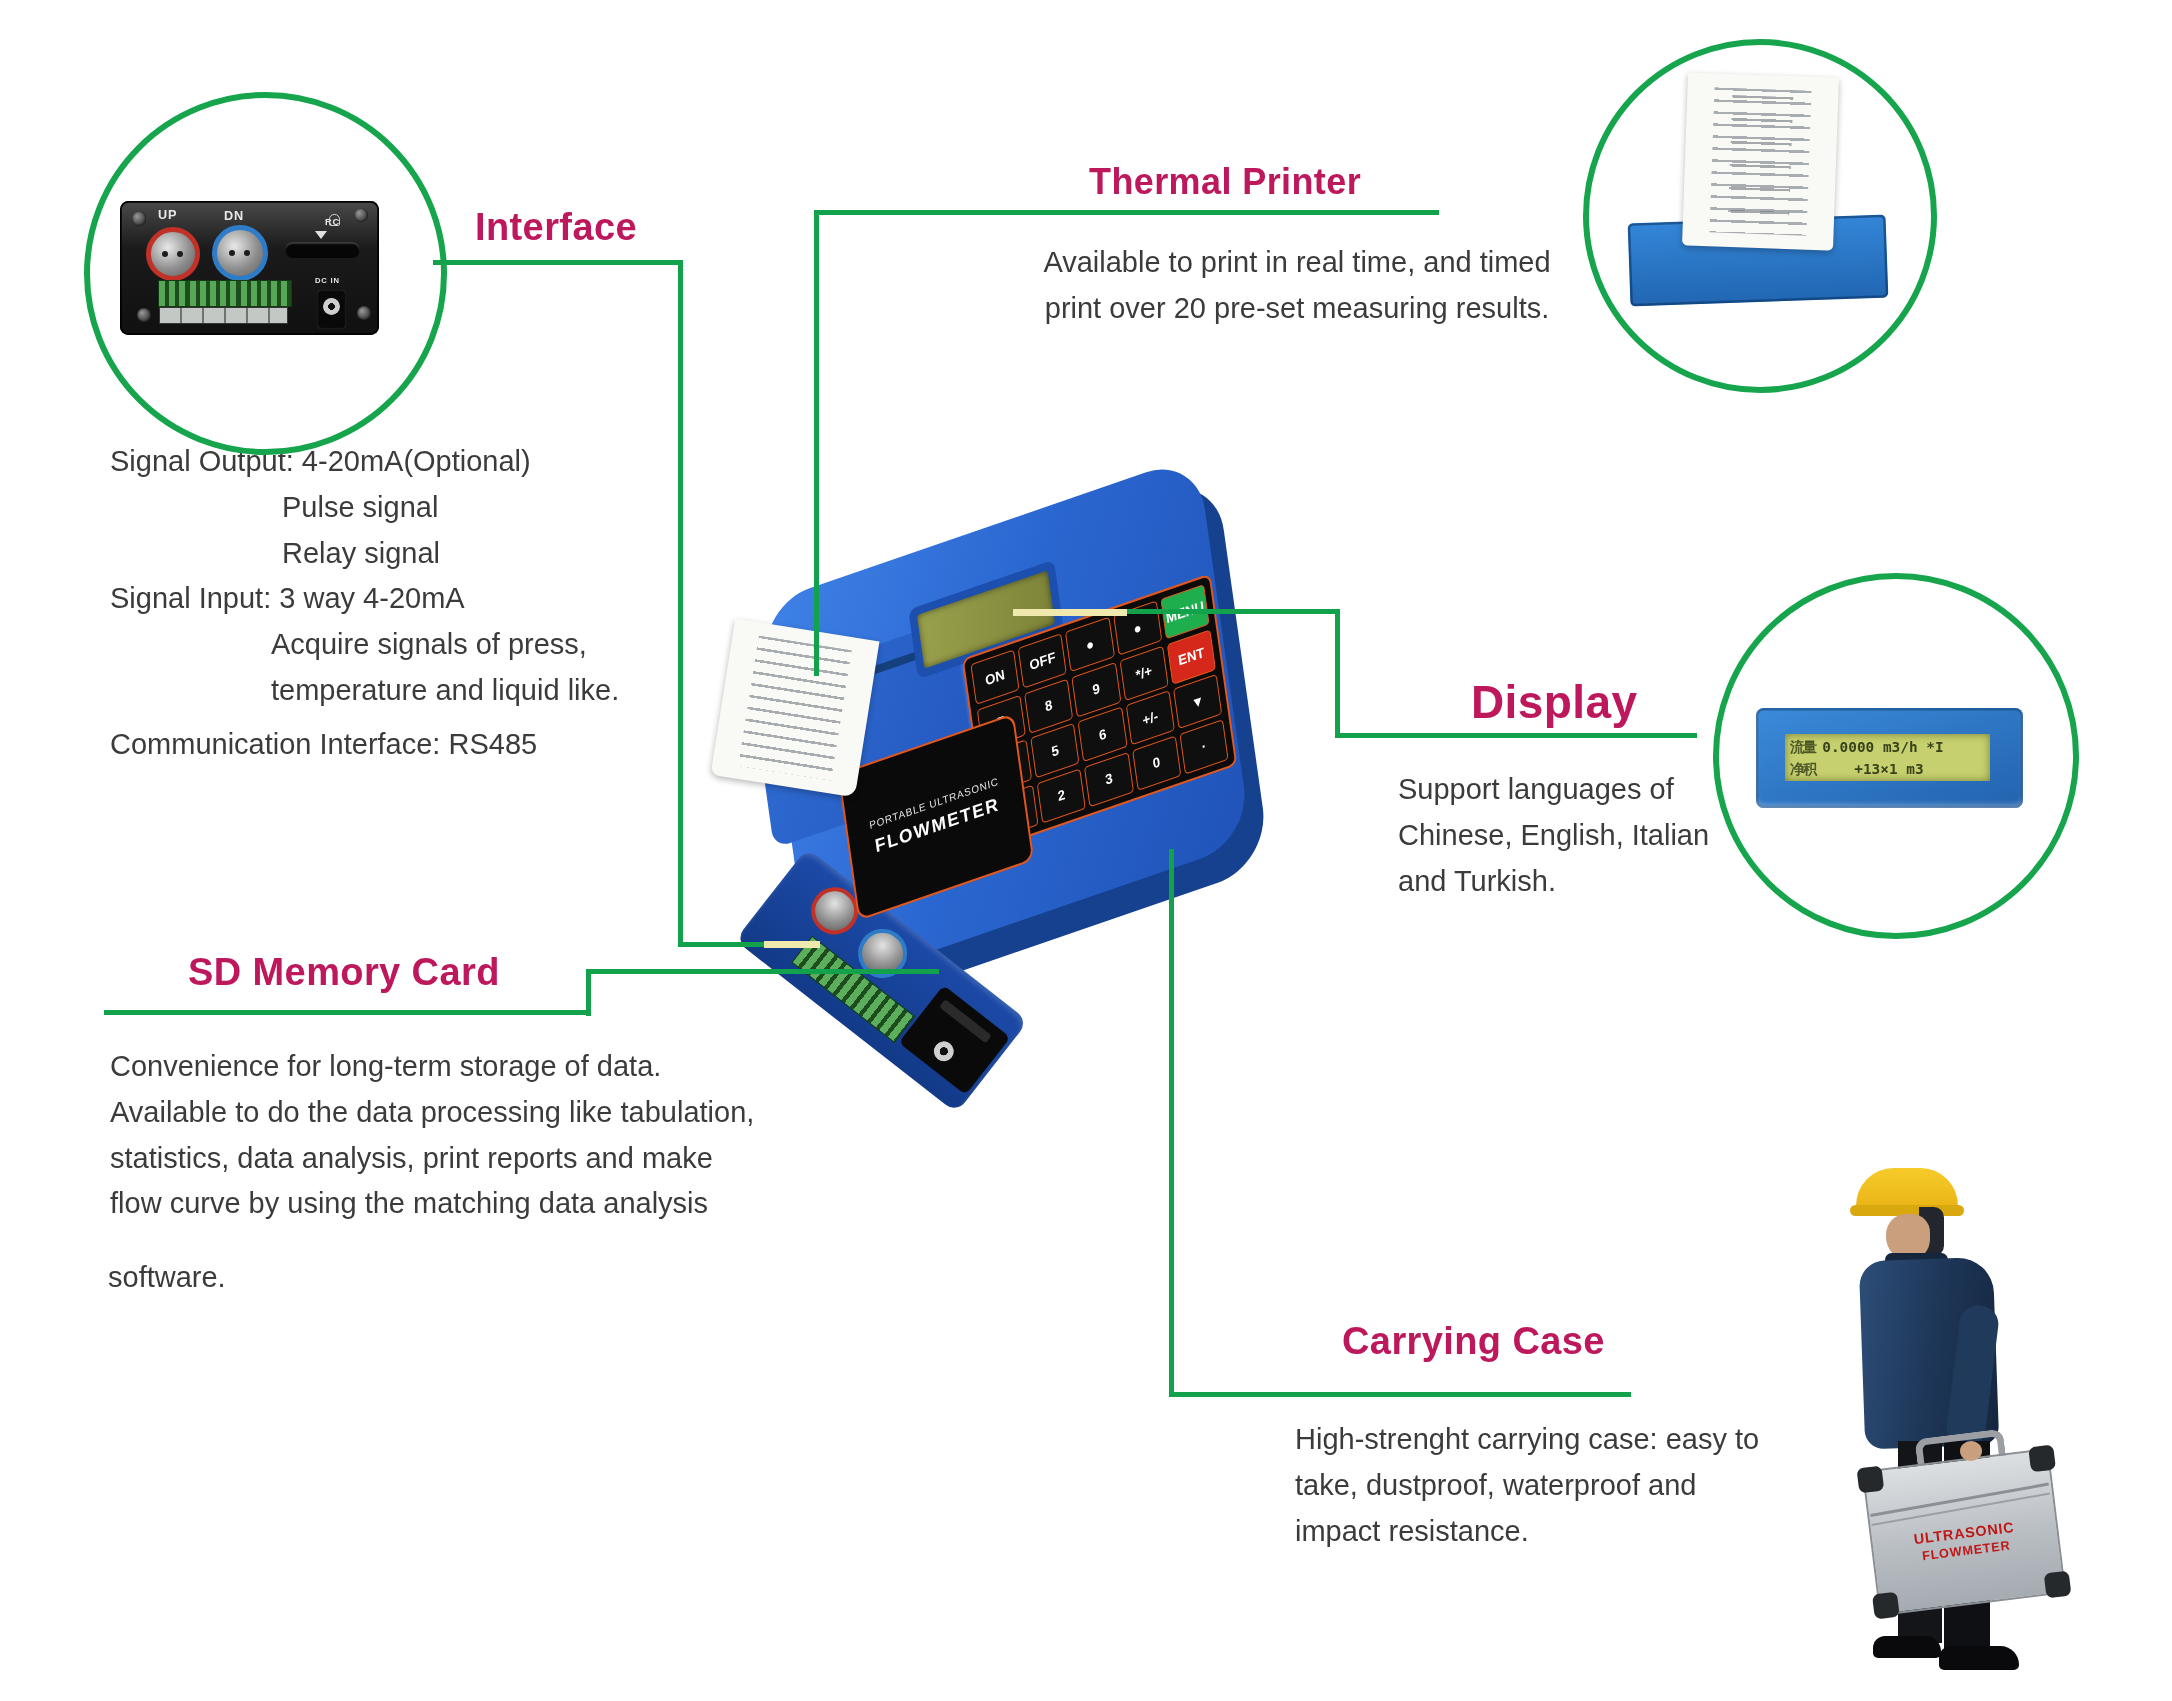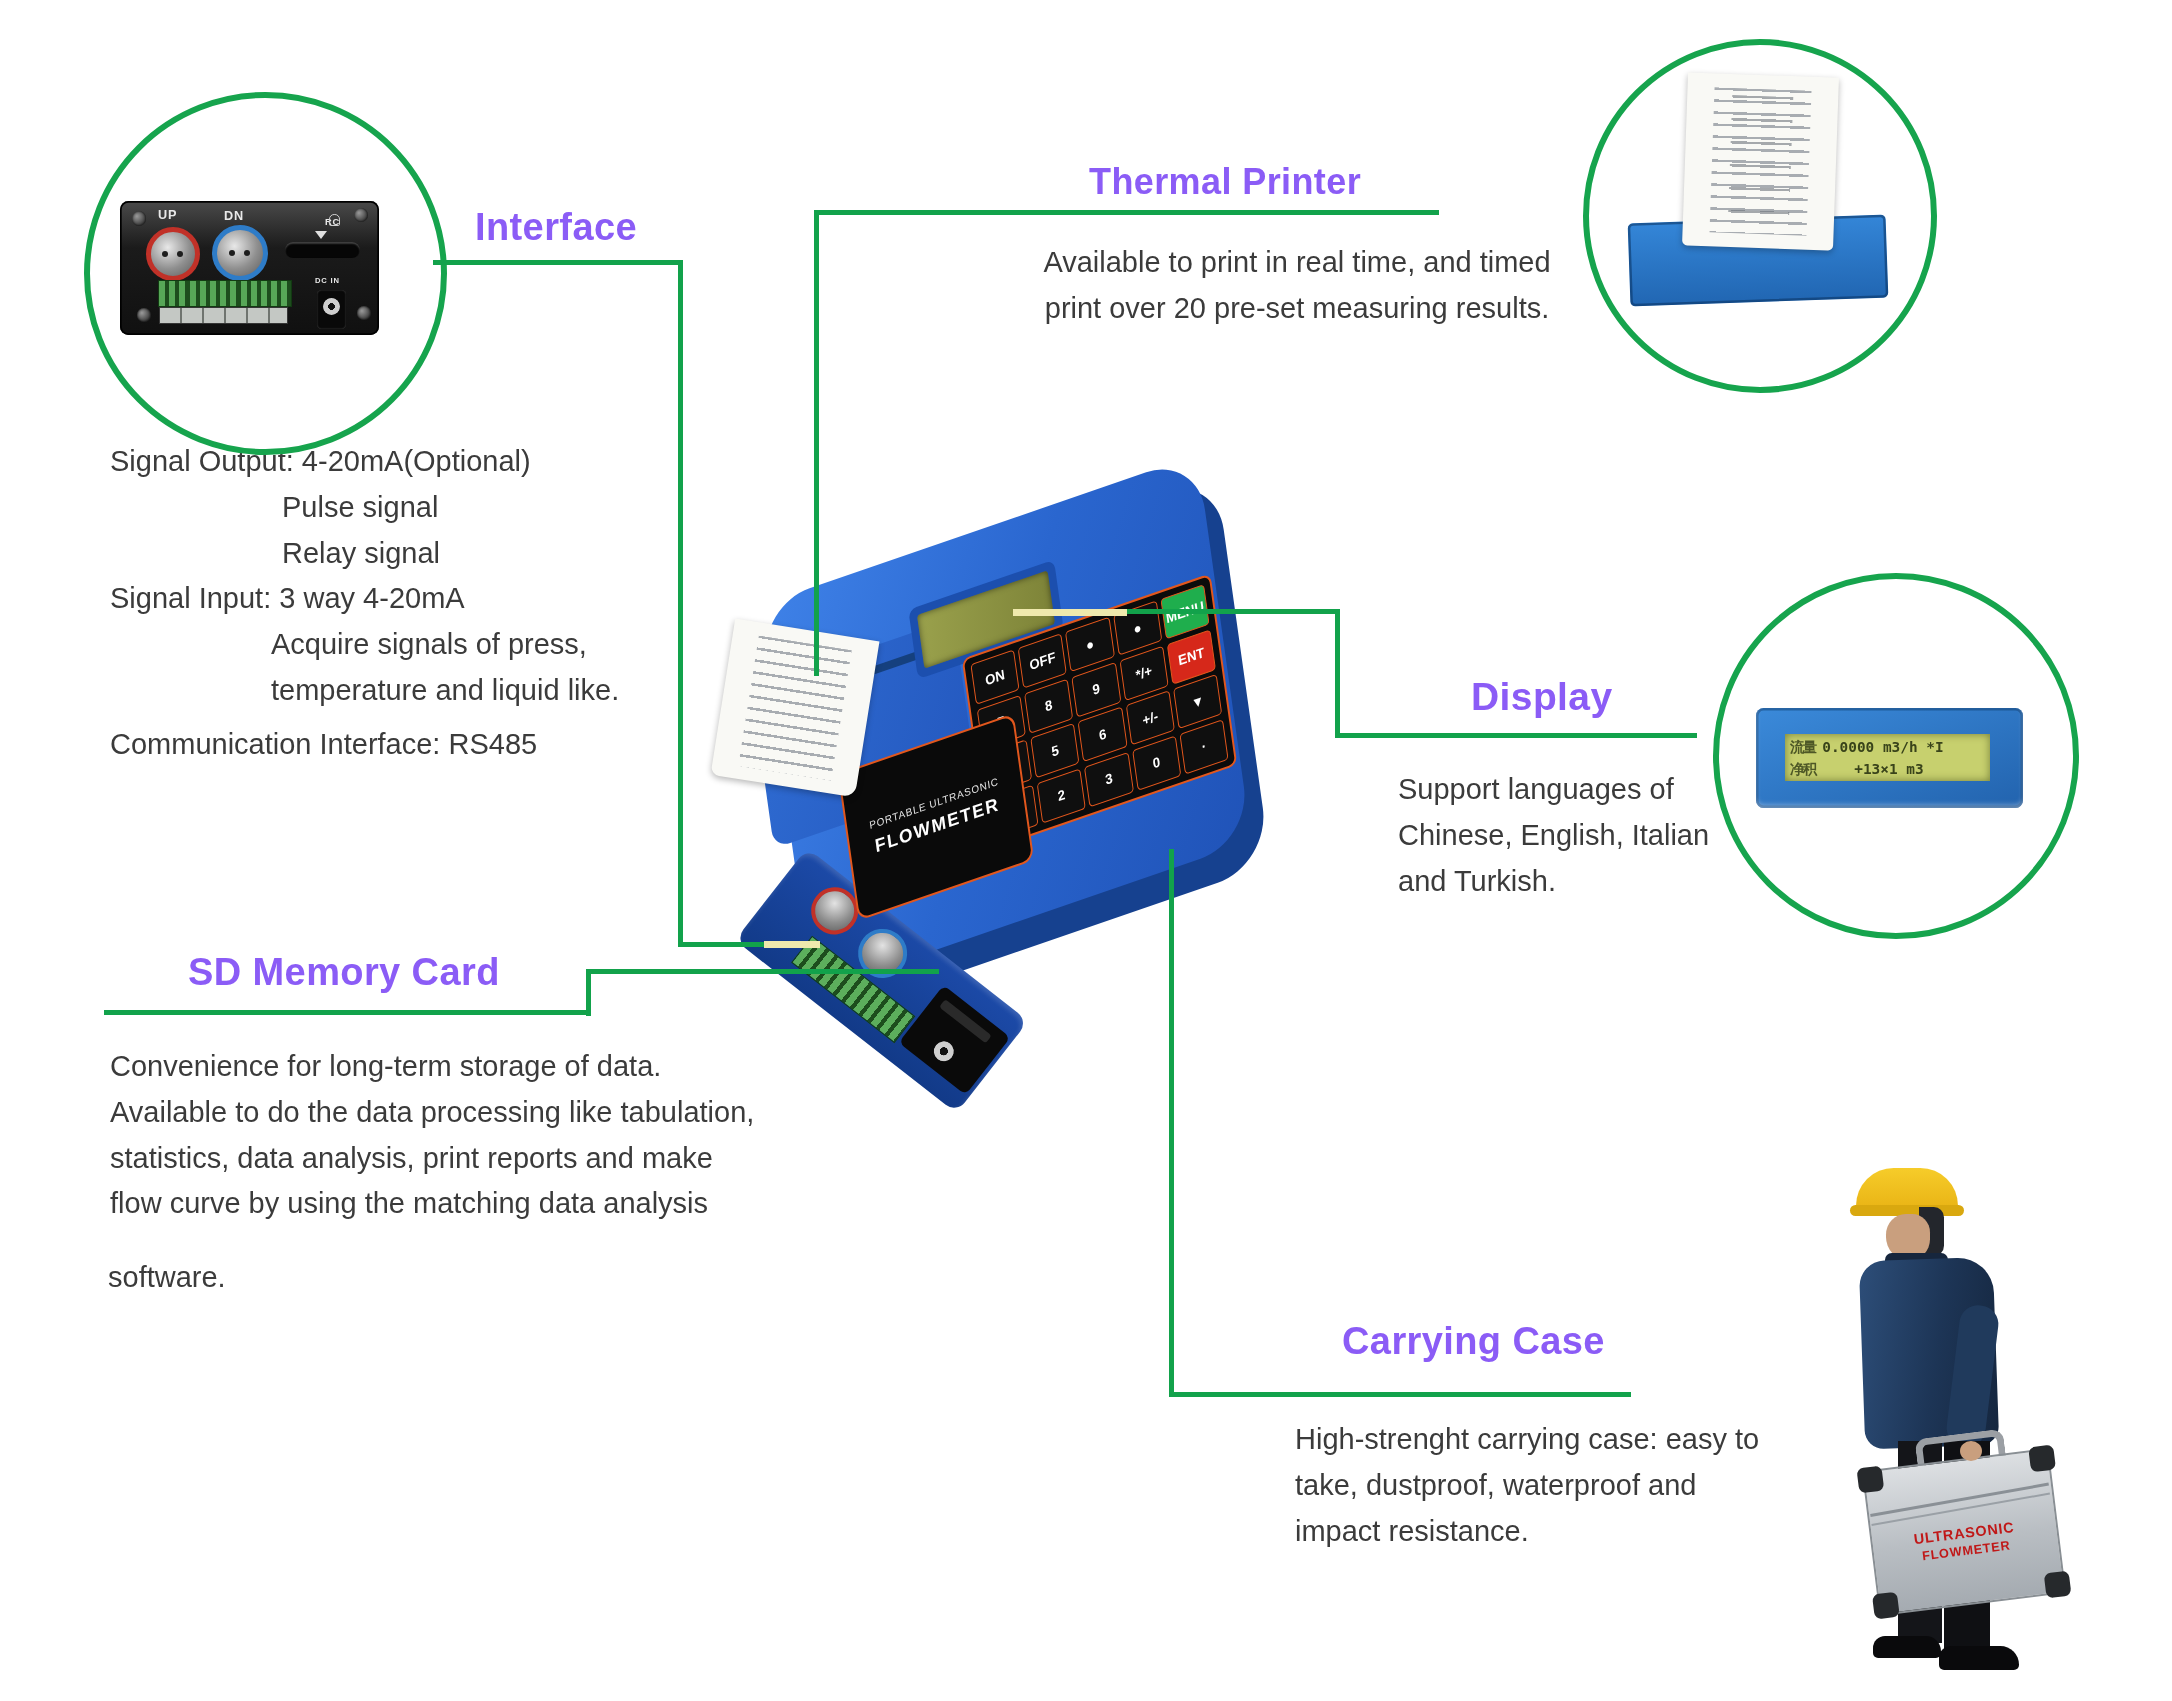--- a/index.html
+++ b/index.html
@@ -1,20 +1,20 @@
 <!DOCTYPE html>
 <html style="font-size:13.6px"><head>
 <meta charset="utf-8">
 <style>
   html,body{margin:0;padding:0;}
   body{
     width:2172px;height:1702px;position:relative;background:#ffffff;overflow:hidden;
     font-family:"Liberation Sans", sans-serif;
   }
-  .heading{position:absolute;color:#8b5cf6;font-weight:bold;white-space:nowrap;letter-spacing:0.4px;}
+  .heading{position:absolute;color:#be185d;font-weight:bold;white-space:nowrap;letter-spacing:0.4px;}
   .para{position:absolute;color:#3b3b3b;font-size:29px;line-height:45px;white-space:pre;}
   .gline{position:absolute;background:#12a24b;z-index:6;}
   .yline{position:absolute;background:#efe9ad;z-index:7;}
   .ring{position:absolute;border:6px solid #16a44d;border-radius:50%;background:#fff;z-index:1;}
   
   .ifpanel{position:absolute;left:120px;top:201px;width:259px;height:134px;border-radius:8.5px;
     background:linear-gradient(180deg,#4a4a4a,#1b1b1b 35%,#101010);box-shadow:inset 0 0 0 1.7px #000;z-index:2;}
   .screw{position:absolute;width:14.4px;height:14.4px;border-radius:50%;
     background:radial-gradient(circle at 35% 35%,#9a9a9a,#3c3c3c 70%);box-shadow:inset 0 0 2.5px #000;z-index:3;}
   .plabel{position:absolute;color:#e8e8e8;font-size:12.7px;font-weight:bold;letter-spacing:0.8px;z-index:3;}
@@ -140,21 +140,21 @@
 <div class="para" style="left:282px;top:531px;">Relay signal</div>
 <div class="para" style="left:110px;top:576px;">Signal Input: 3 way 4-20mA</div>
 <div class="para" style="left:271px;top:622px;">Acquire signals of press,</div>
 <div class="para" style="left:271px;top:668px;">temperature and liquid like.</div>
 <div class="para" style="left:110px;top:722px;">Communication Interface: RS485</div>
 
 <div class="heading" style="left:1089px;top:161px;font-size:36px;">Thermal Printer</div>
 <div class="para" style="left:1026px;top:240px;width:542px;text-align:center;">Available to print in real time, and timed</div>
 <div class="para" style="left:1026px;top:286px;width:542px;text-align:center;">print over 20 pre-set measuring results.</div>
 
-<div class="heading" style="left:1471px;top:675px;font-size:39px;">Display</div>
+<div class="heading" style="left:1471px;top:675px;font-size:46px;">Display</div>
 <div class="para" style="left:1398px;top:767px;">Support languages of</div>
 <div class="para" style="left:1398px;top:813px;">Chinese, English, Italian</div>
 <div class="para" style="left:1398px;top:859px;">and Turkish.</div>
 
 <div class="heading" style="left:188px;top:951px;font-size:38px;">SD Memory Card</div>
 <div class="para" style="left:110px;top:1044px;">Convenience for long-term storage of data.</div>
 <div class="para" style="left:110px;top:1090px;">Available to do the data processing like tabulation,</div>
 <div class="para" style="left:110px;top:1136px;">statistics, data analysis, print reports and make</div>
 <div class="para" style="left:110px;top:1181px;">flow curve by using the matching data analysis</div>
 <div class="para" style="left:108px;top:1227px;margin-top:28px;">software.</div>

